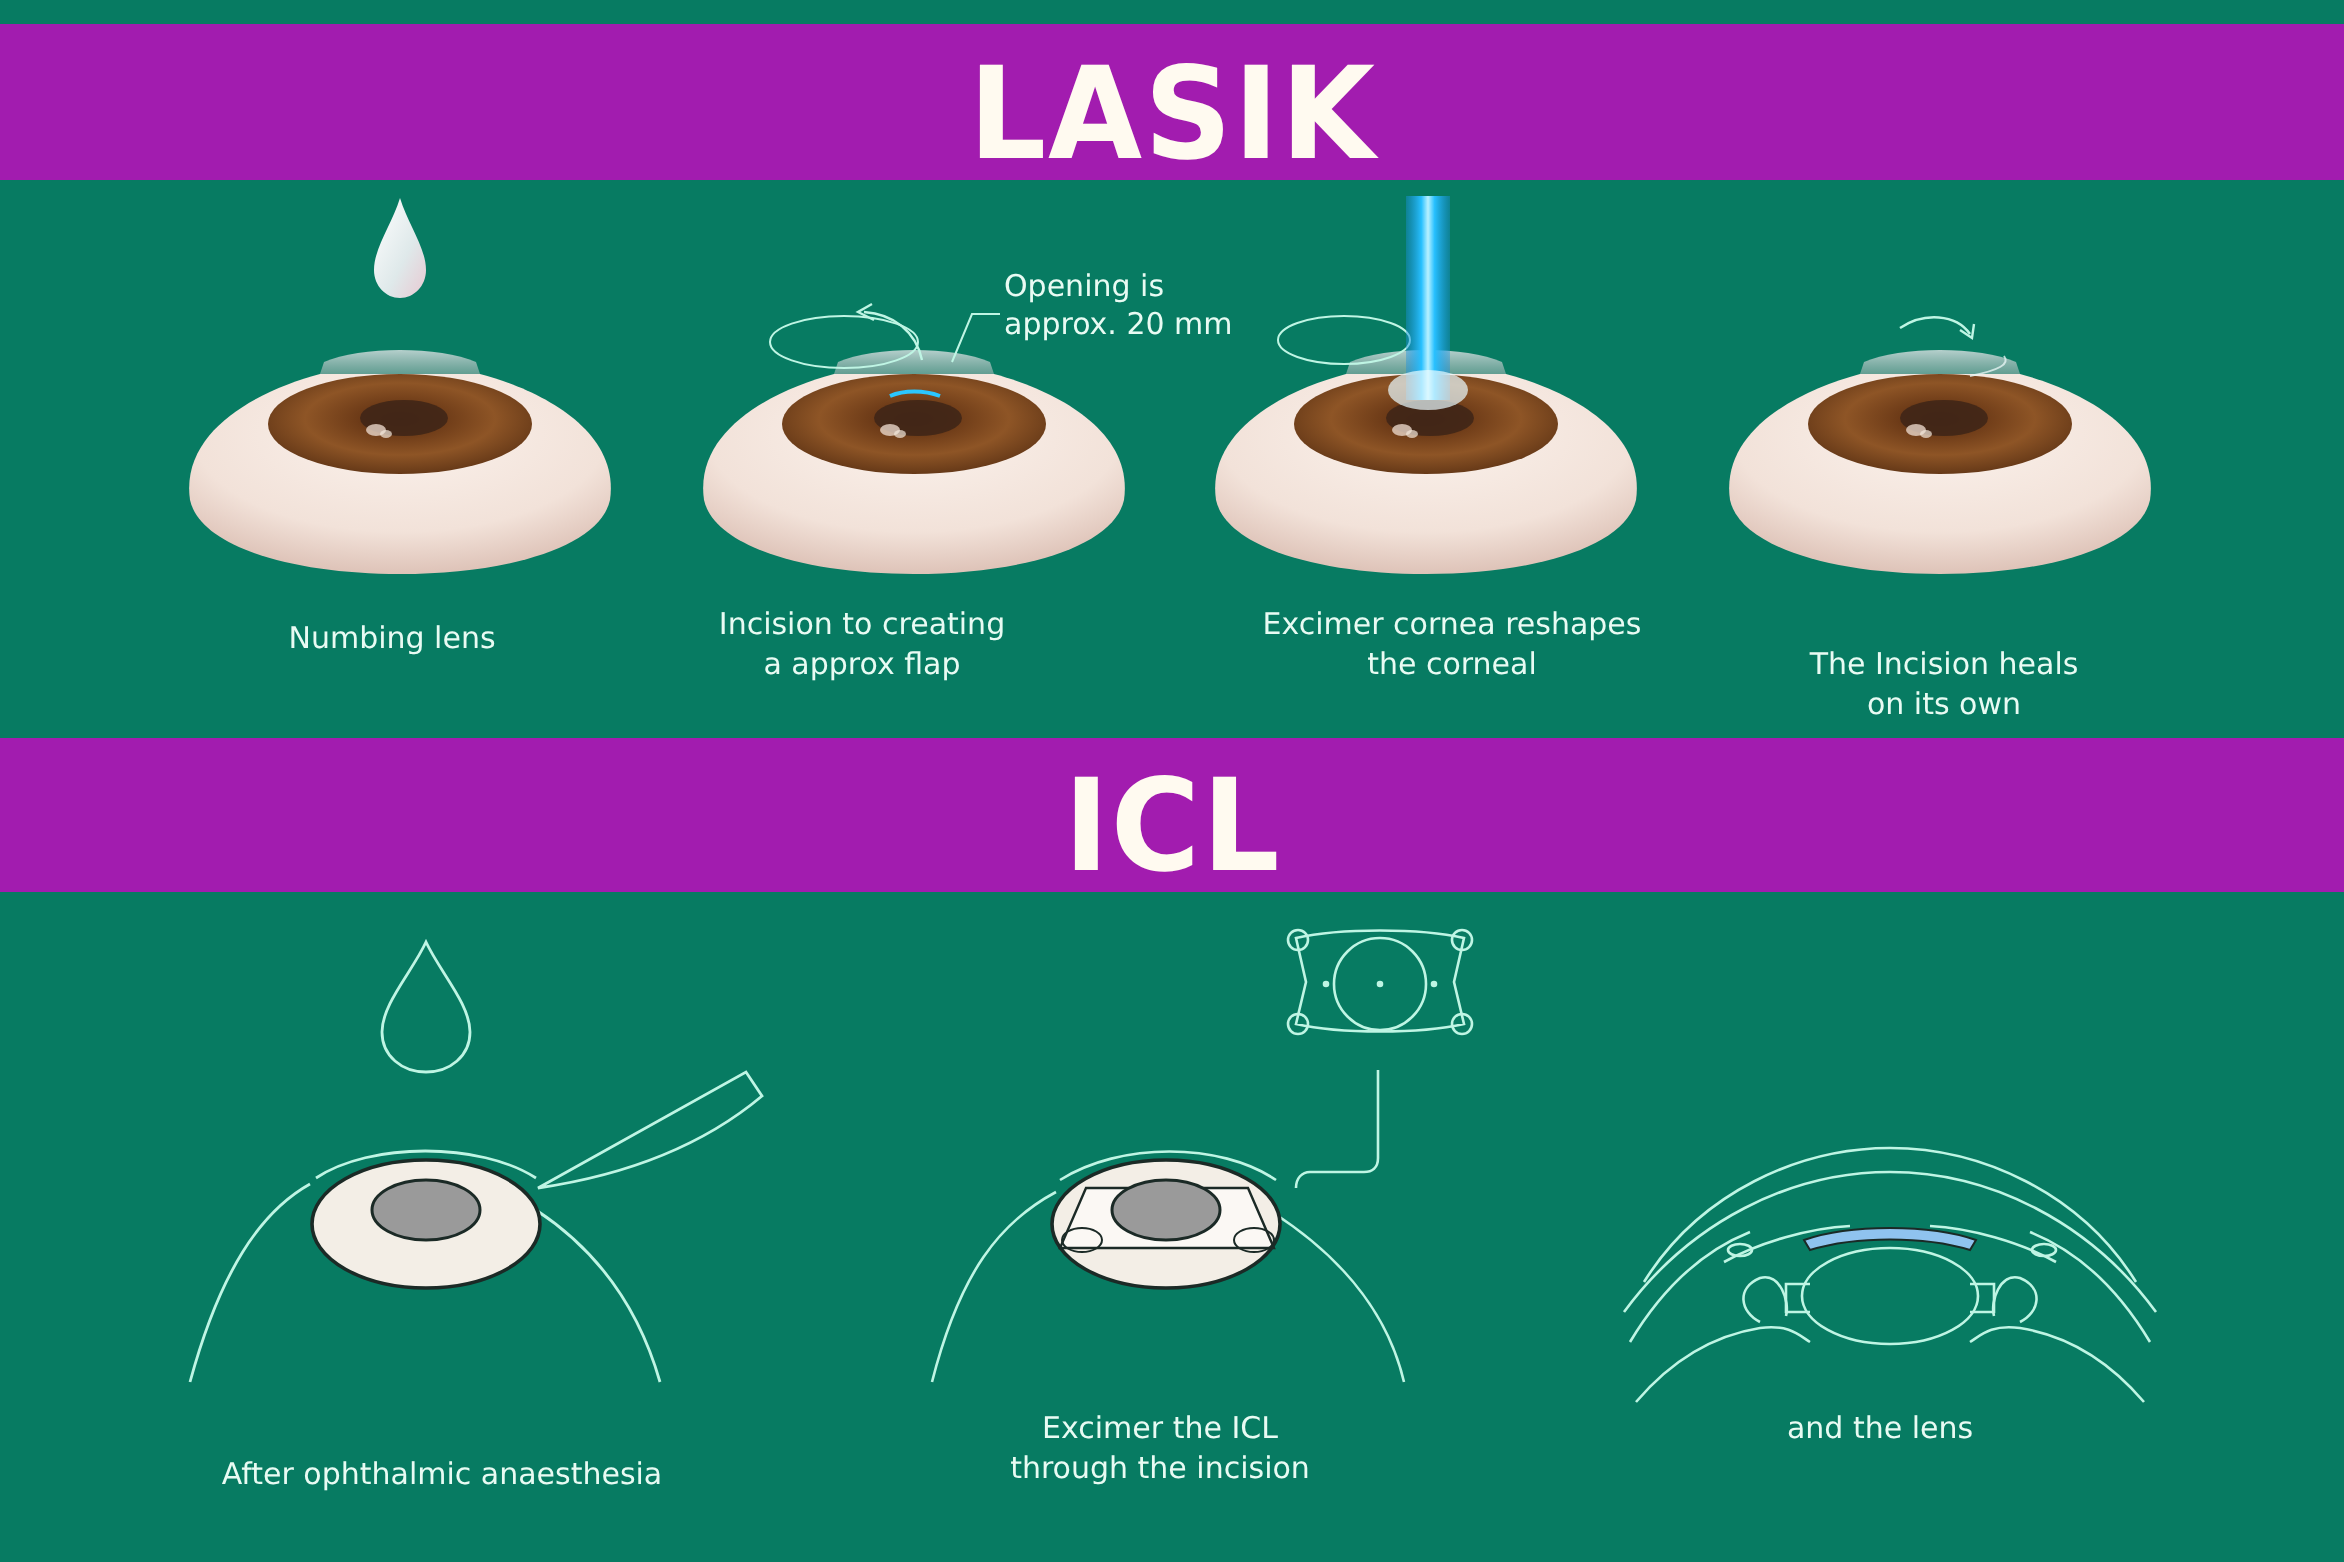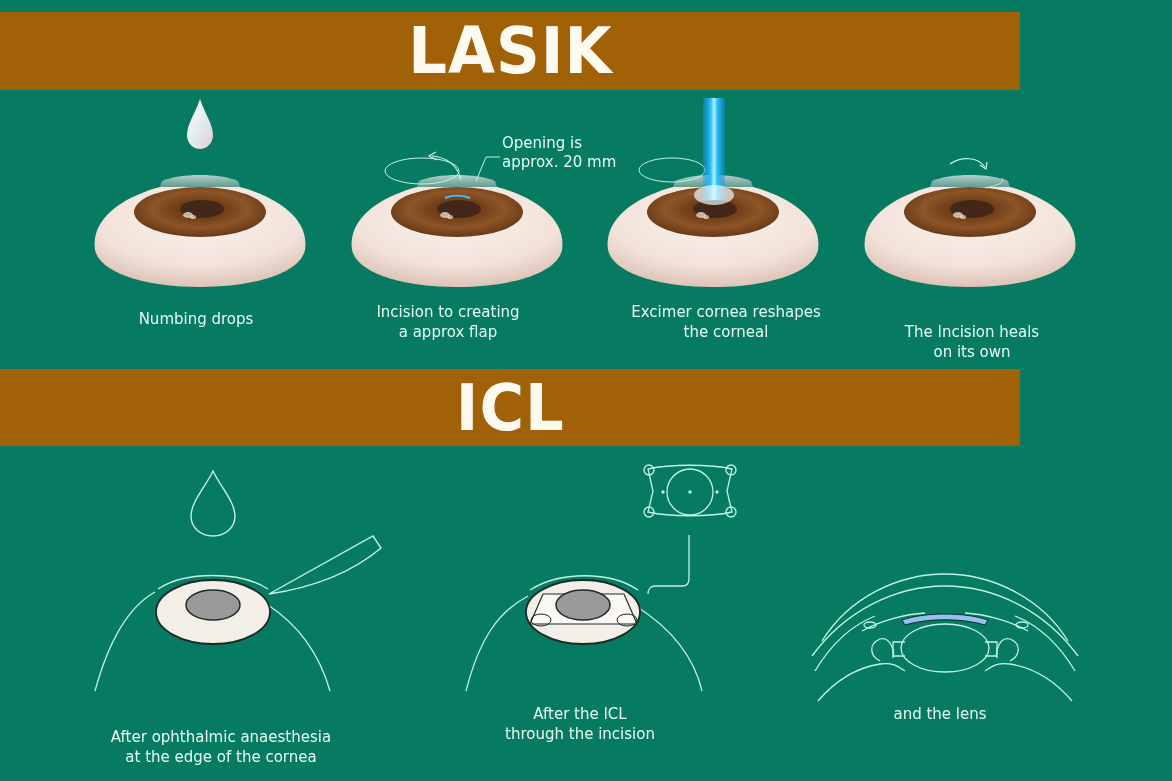--- a/index.html
+++ b/index.html
@@ -3,23 +3,23 @@
   <meta charset="utf-8">
   <style>
     html, body { margin: 0; padding: 0; }
     body {
       width: 1172px; height: 781px; overflow: hidden;
       background: #077b62;
       font-family: "DejaVu Sans", "Liberation Sans", sans-serif;
       position: relative;
     }
     .band {
-      position: absolute; left: 0; width: 1020px;
-      background: #a16207;
-      display: flex; align-items: center; justify-content: center;
+      position: absolute; left: 0; width: 1172px;
+      background: #a21caf;
+      display: flex; align-items: flex-end; justify-content: center;
     }
     .band-title {
       color: #fffaf0;
       font-family: "DejaVu Sans", sans-serif;
       font-weight: bold;
       font-size: 64px;
       letter-spacing: 1px;
       line-height: 1;
       transform: scaleX(0.95);
     }
@@ -122,23 +122,23 @@
       <path d="M 985 98 C 1000 95 1005 92 1002 88" stroke="#e6f4f2" stroke-width="1" fill="none" opacity="0.8"></path>
     </g>
   </svg>
 
   <div class="note" style="left:502px; top:44px;">
     <span>Opening is</span>
     <span>approx. 20 mm</span>
   </div>
 
   <div class="caption" style="left:196px; top:219px;">
-    <span>Numbing drops</span>
-  </div>
-  <div class="caption" style="left:448px; top:212px;">
+    <span>Numbing lens</span>
+  </div>
+  <div class="caption" style="left:431px; top:212px;">
     <span>Incision to creating</span>
     <span>a approx flap</span>
   </div>
   <div class="caption" style="left:726px; top:212px;">
     <span>Excimer cornea reshapes</span>
     <span>the corneal</span>
   </div>
   <div class="caption" style="left:972px; top:212px;margin-top:20px;">
     <span>The Incision heals</span>
     <span>on its own</span>
@@ -198,22 +198,21 @@
       <path d="M 880 215 C 870 210 868 198 880 193 C 890 190 895 205 893 212"></path>
       <path d="M 1010 215 C 1020 210 1022 198 1010 193 C 1000 190 995 205 997 212"></path>
       <ellipse cx="870" cy="179" rx="6" ry="3"></ellipse>
       <ellipse cx="1022" cy="179" rx="6" ry="3"></ellipse>
       <path d="M 902 174 C 925 166 965 166 988 174 L 985 179 C 962 172 928 172 905 179 Z" fill="#8fc3ef" stroke="#1b2a26" stroke-width="1"></path>
     </g>
   </svg>
 
   <div class="caption" style="left:221px; top:258px;margin-top:23px;">
     <span>After ophthalmic anaesthesia</span>
-    <span>at the edge of the cornea</span>
   </div>
   <div class="caption" style="left:580px; top:258px;">
-    <span>After the ICL</span>
+    <span>Excimer the ICL</span>
     <span>through the incision</span>
   </div>
   <div class="caption" style="left:940px; top:258px;">
     <span>and the lens</span>
   </div>
 </div>
 
 </body></html>

